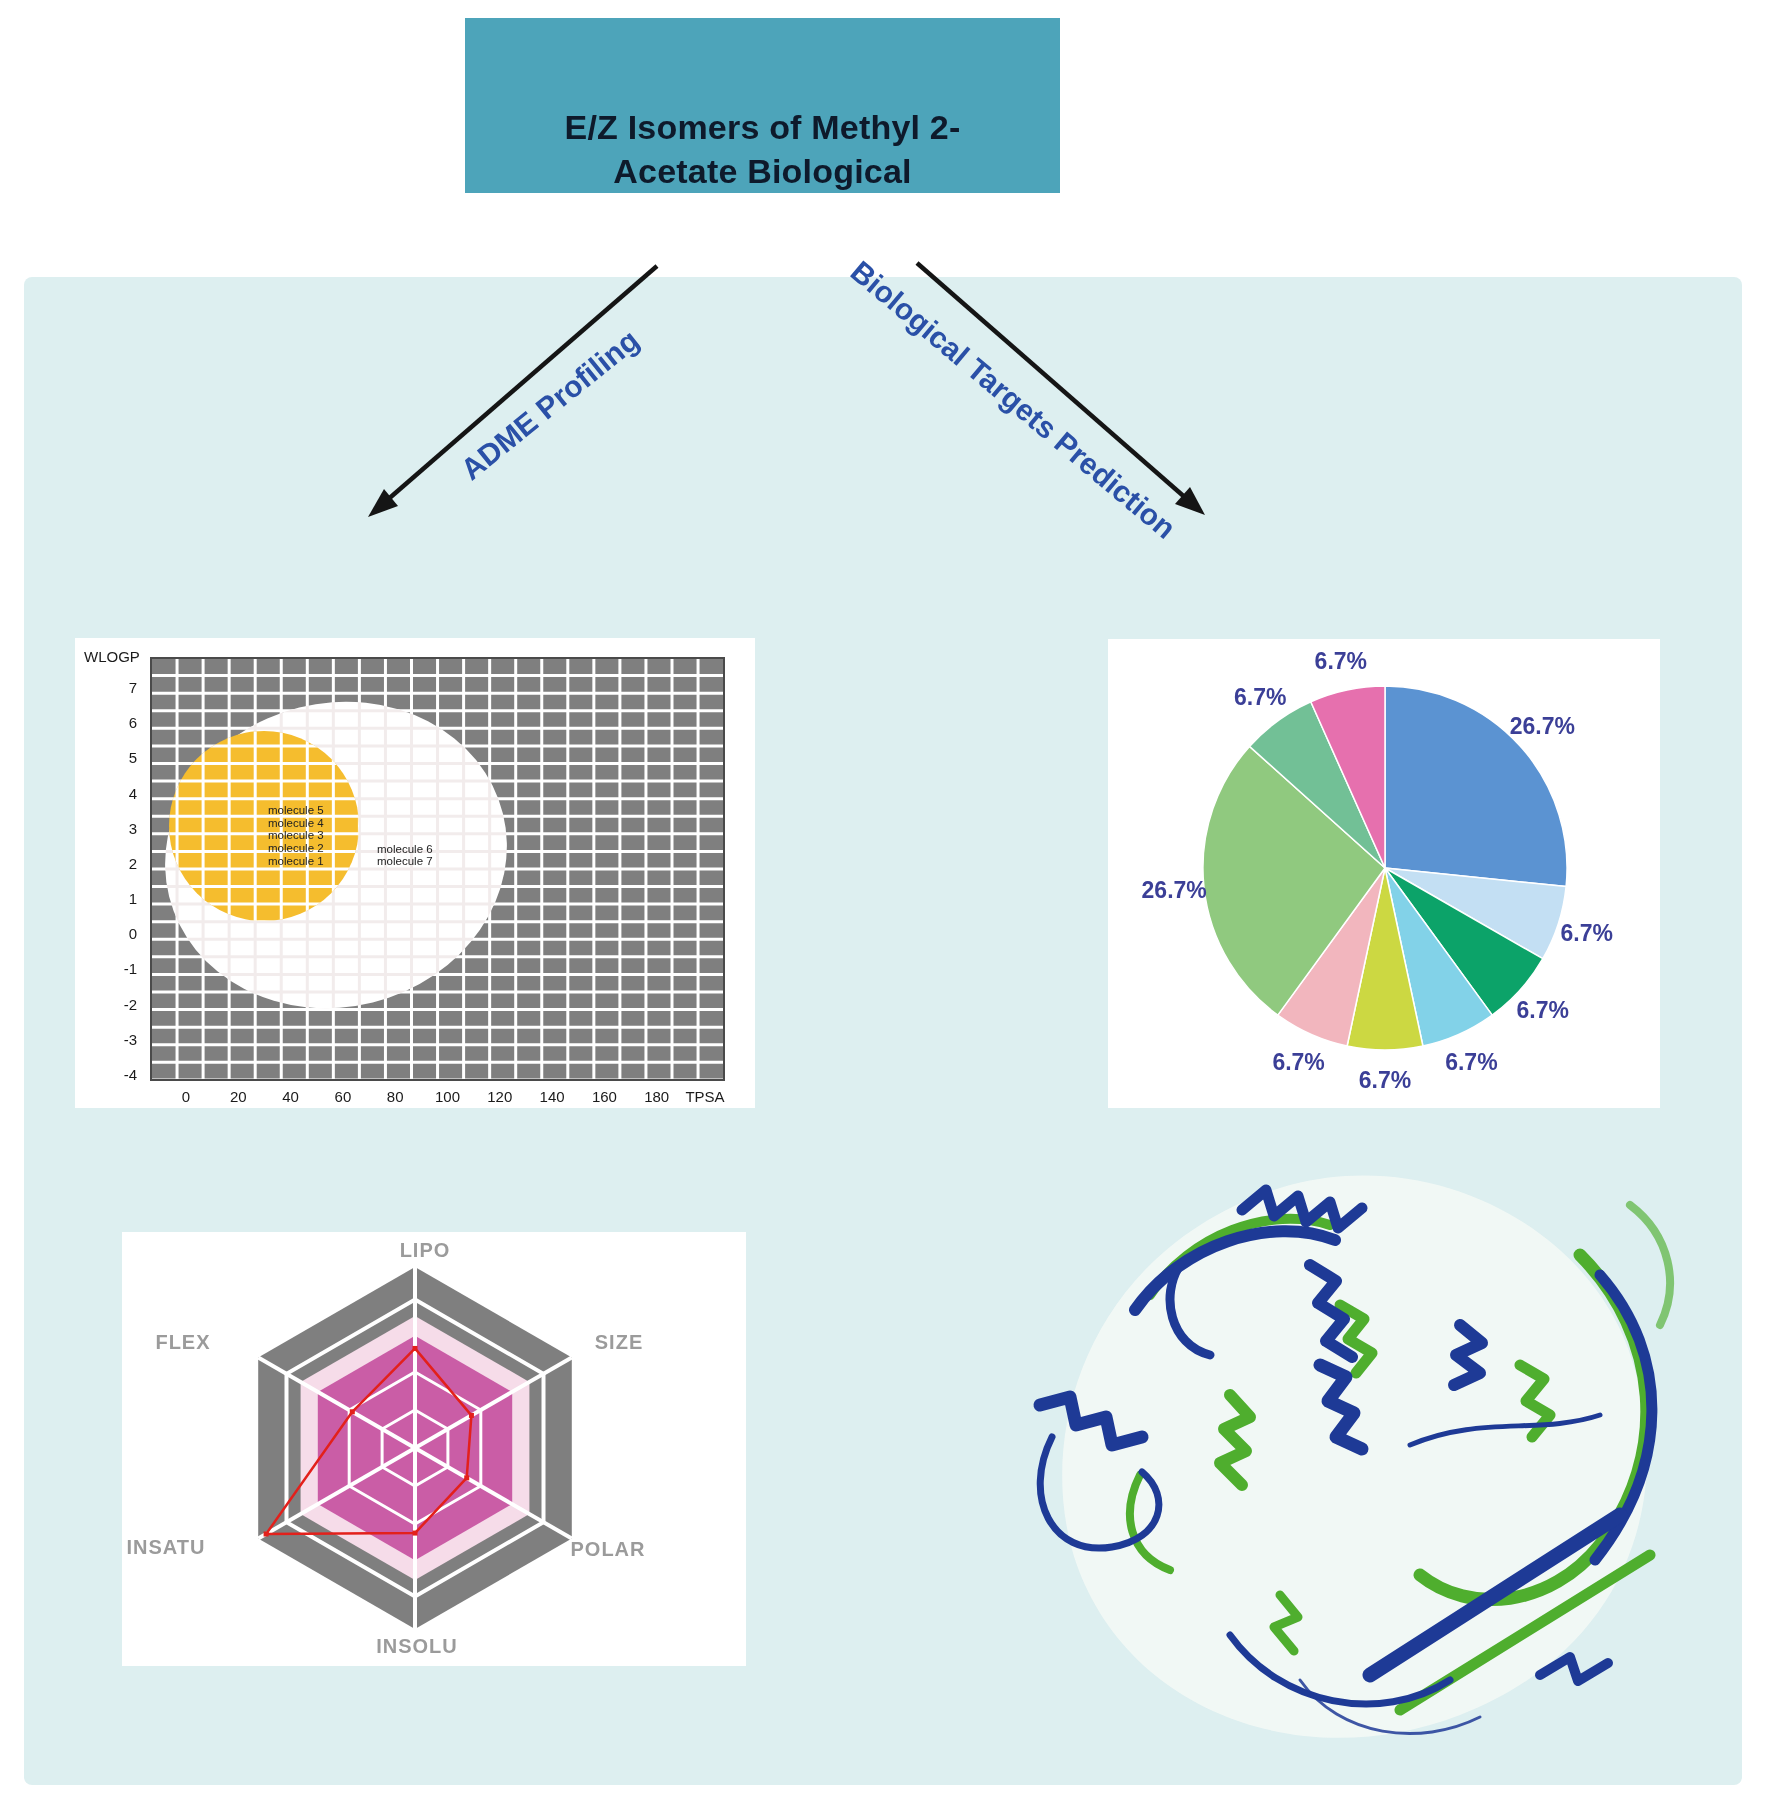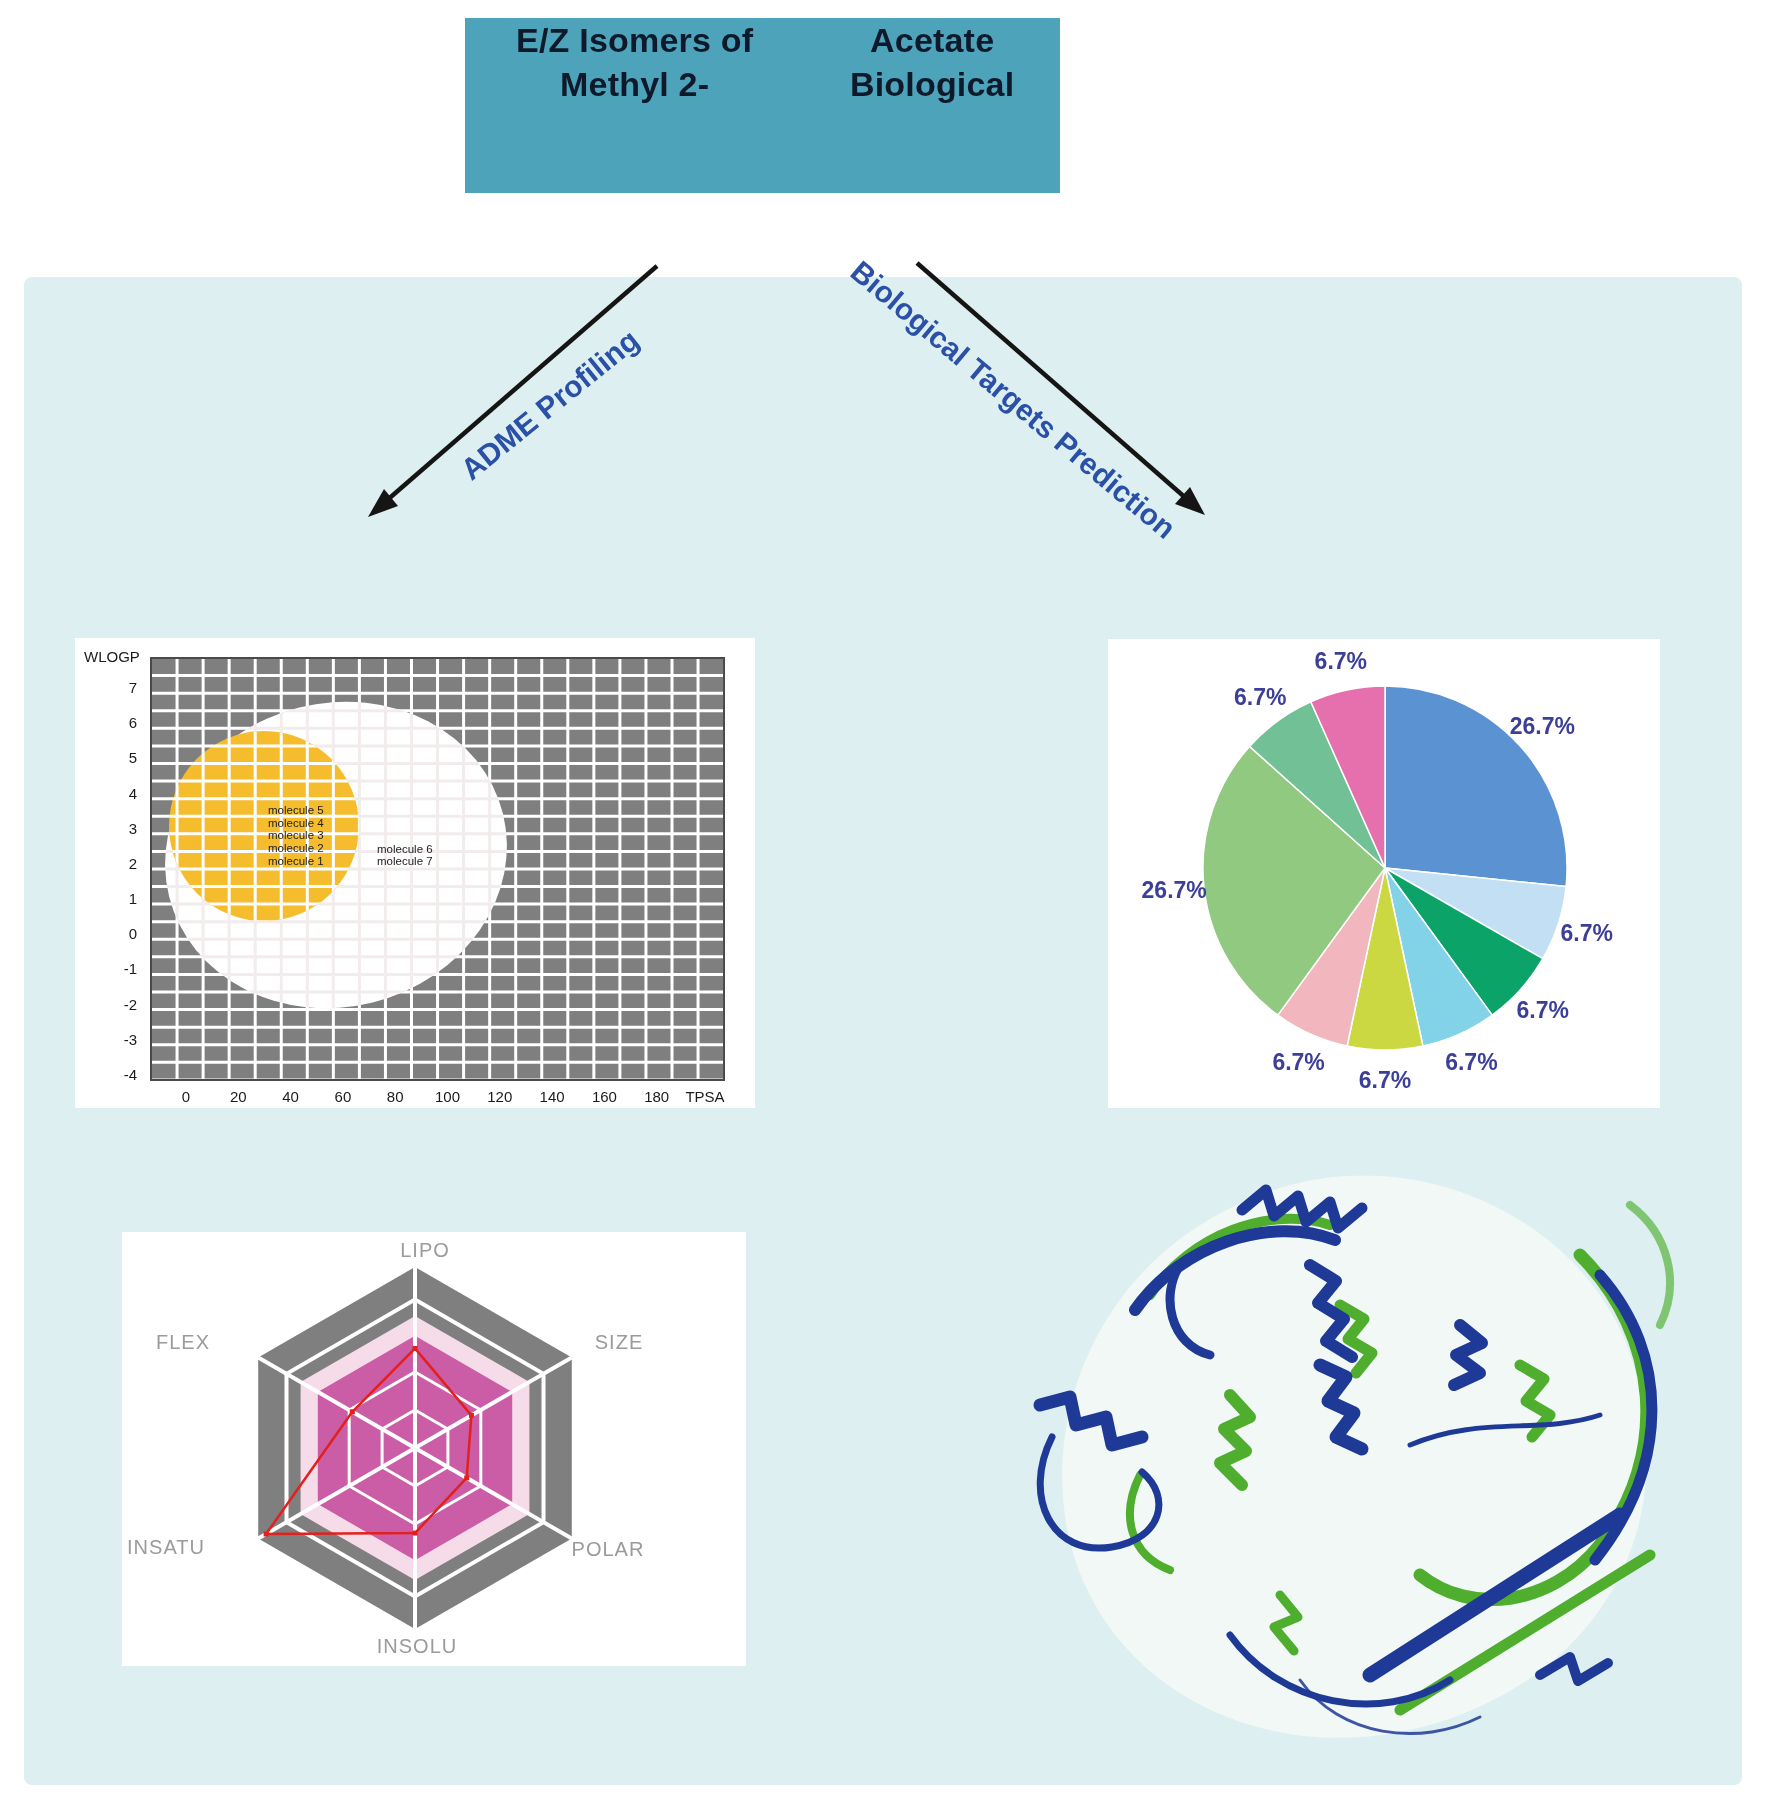--- a/index.html
+++ b/index.html
@@ -6,37 +6,37 @@
   #stage{
     position:relative;width:1766px;height:1799px;background:#ffffff;
     font-family:"Liberation Sans",sans-serif;overflow:hidden;
   }
   .main-panel{
     position:absolute;left:24px;top:277px;width:1718px;height:1508px;
     background:#ddeff0;border-radius:8px;
   }
   .title-box{
     position:absolute;left:465px;top:18px;width:595px;height:175px;
-    background:#4da4ba;display:flex;flex-direction:row;justify-content:flex-end;
+    background:#4da4ba;display:flex;flex-direction:column;justify-content:flex-end;
     text-align:center;
   }
   .title-box .tl{
     color:#0e1a2b;font-size:34px;font-weight:bold;line-height:44px;
     letter-spacing:0.2px;
   }
   .flow-label{
     position:absolute;color:#2a50a7;font-weight:bold;font-size:30px;
     white-space:nowrap;transform-origin:center center;
   }
   #adme-label{left:550px;top:405px;transform:translate(-50%,-50%) rotate(-39deg);}
   #bio-label{left:1013px;top:400px;transform:translate(-50%,-50%) rotate(40deg);}
   .panel-white{position:absolute;background:#ffffff;}
   #egg-panel{left:75px;top:638px;width:680px;height:470px;}
   #pie-panel{left:1108px;top:639px;width:552px;height:469px;}
-  #radar-panel{left:122px;top:1232px;width:624px;height:434px;}
+  #radar-panel{left:122px;top:1232px;width:624px;height:434px;font-weight:bold;}
   #protein-box{position:absolute;left:980px;top:1115px;width:720px;height:660px;}
   svg{display:block;}
   .svg-abs{position:absolute;left:0;top:0;pointer-events:none;}
 </style>
 </head>
 <body>
 
 <div id="stage">
 
   <div class="main-panel"></div>

